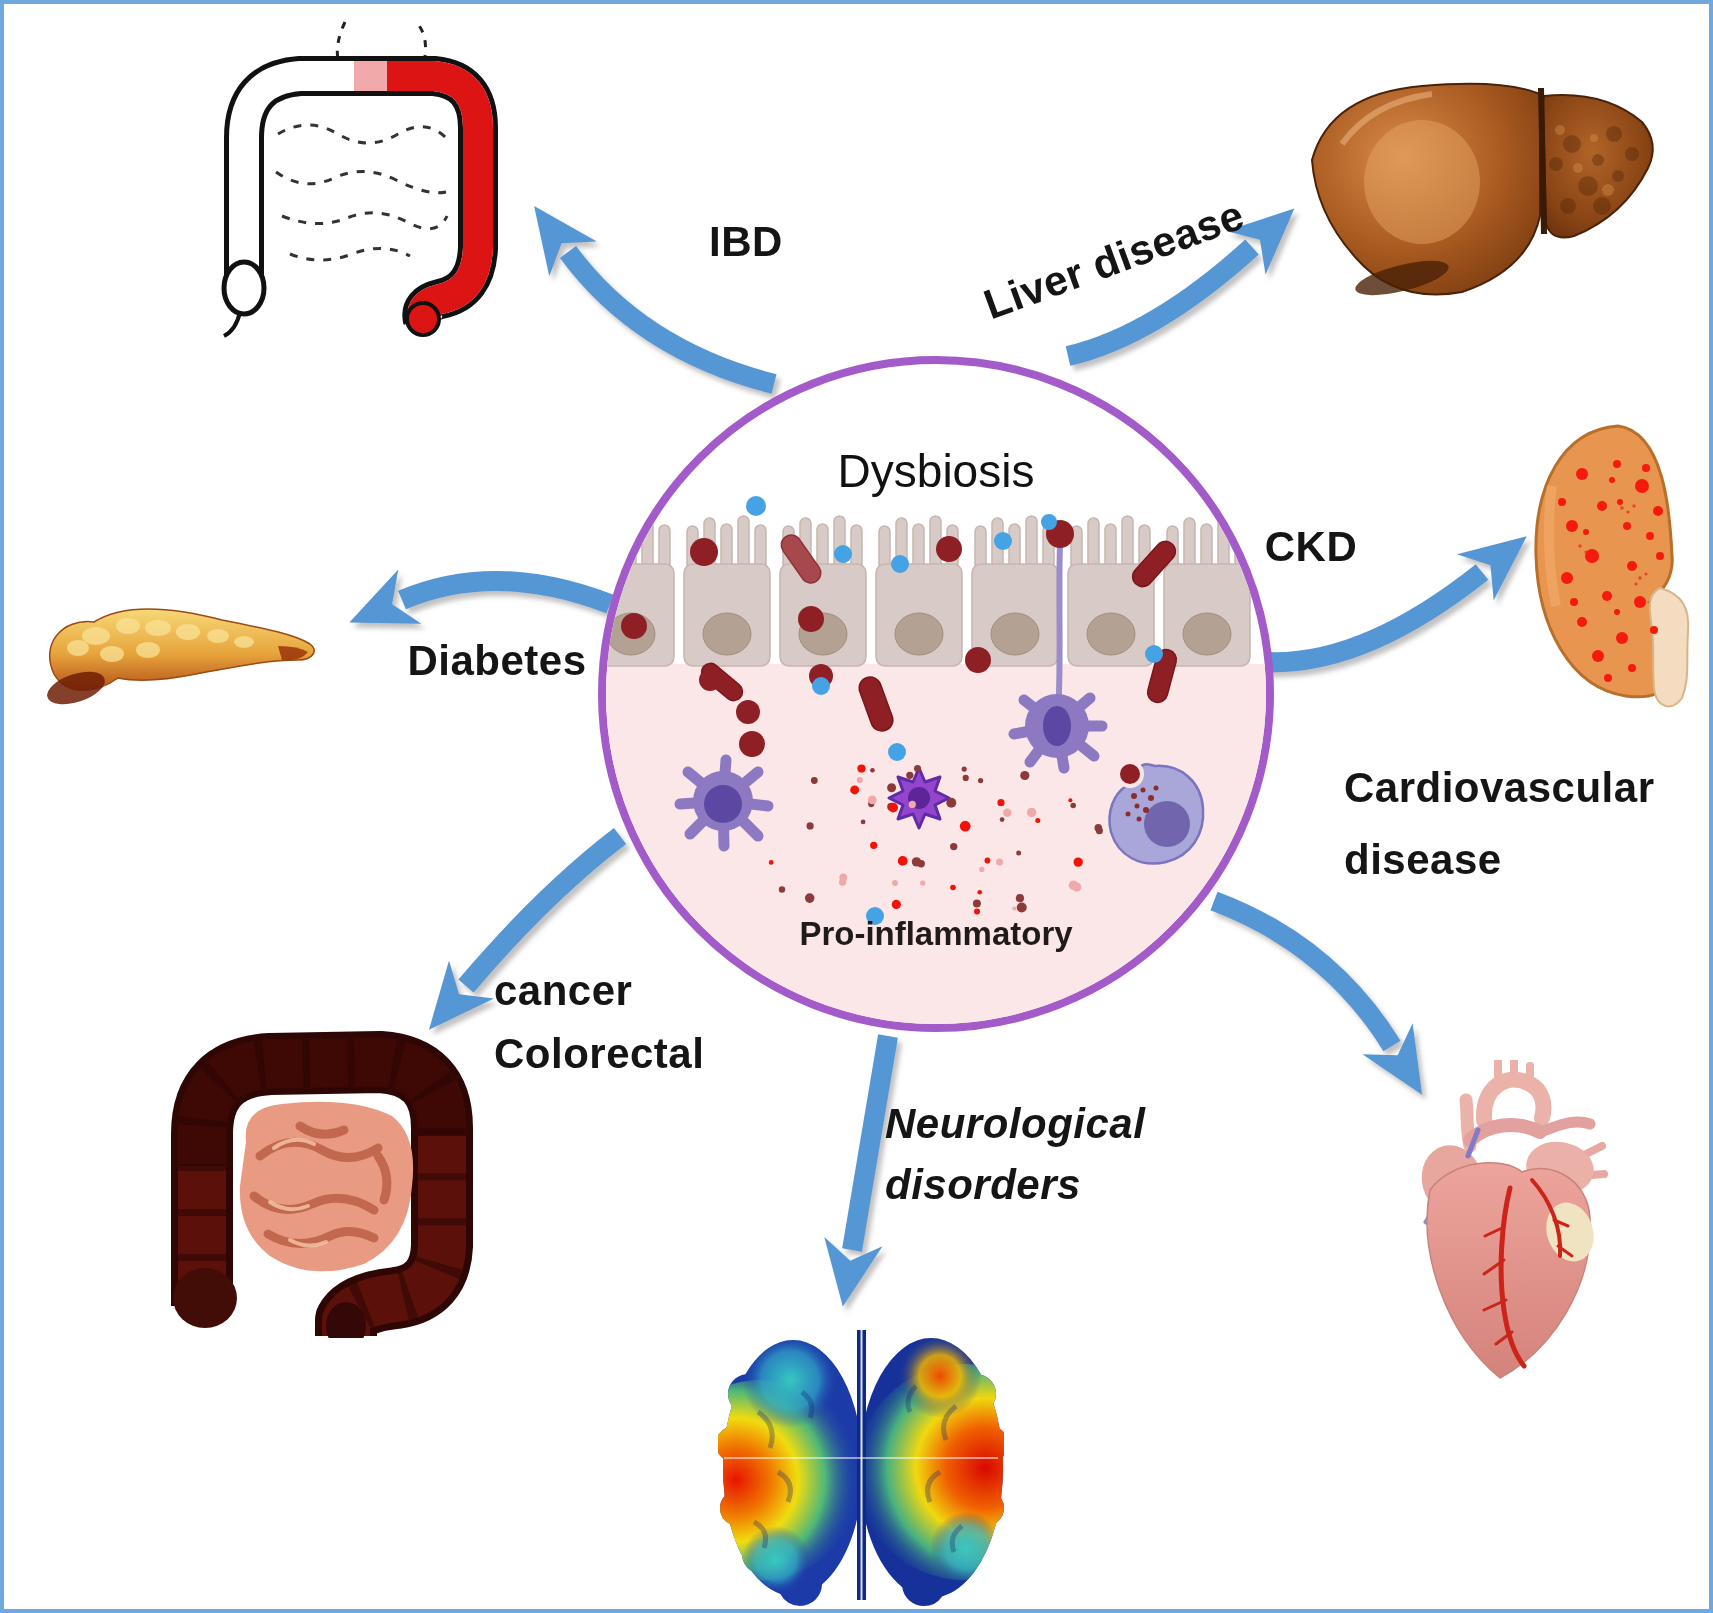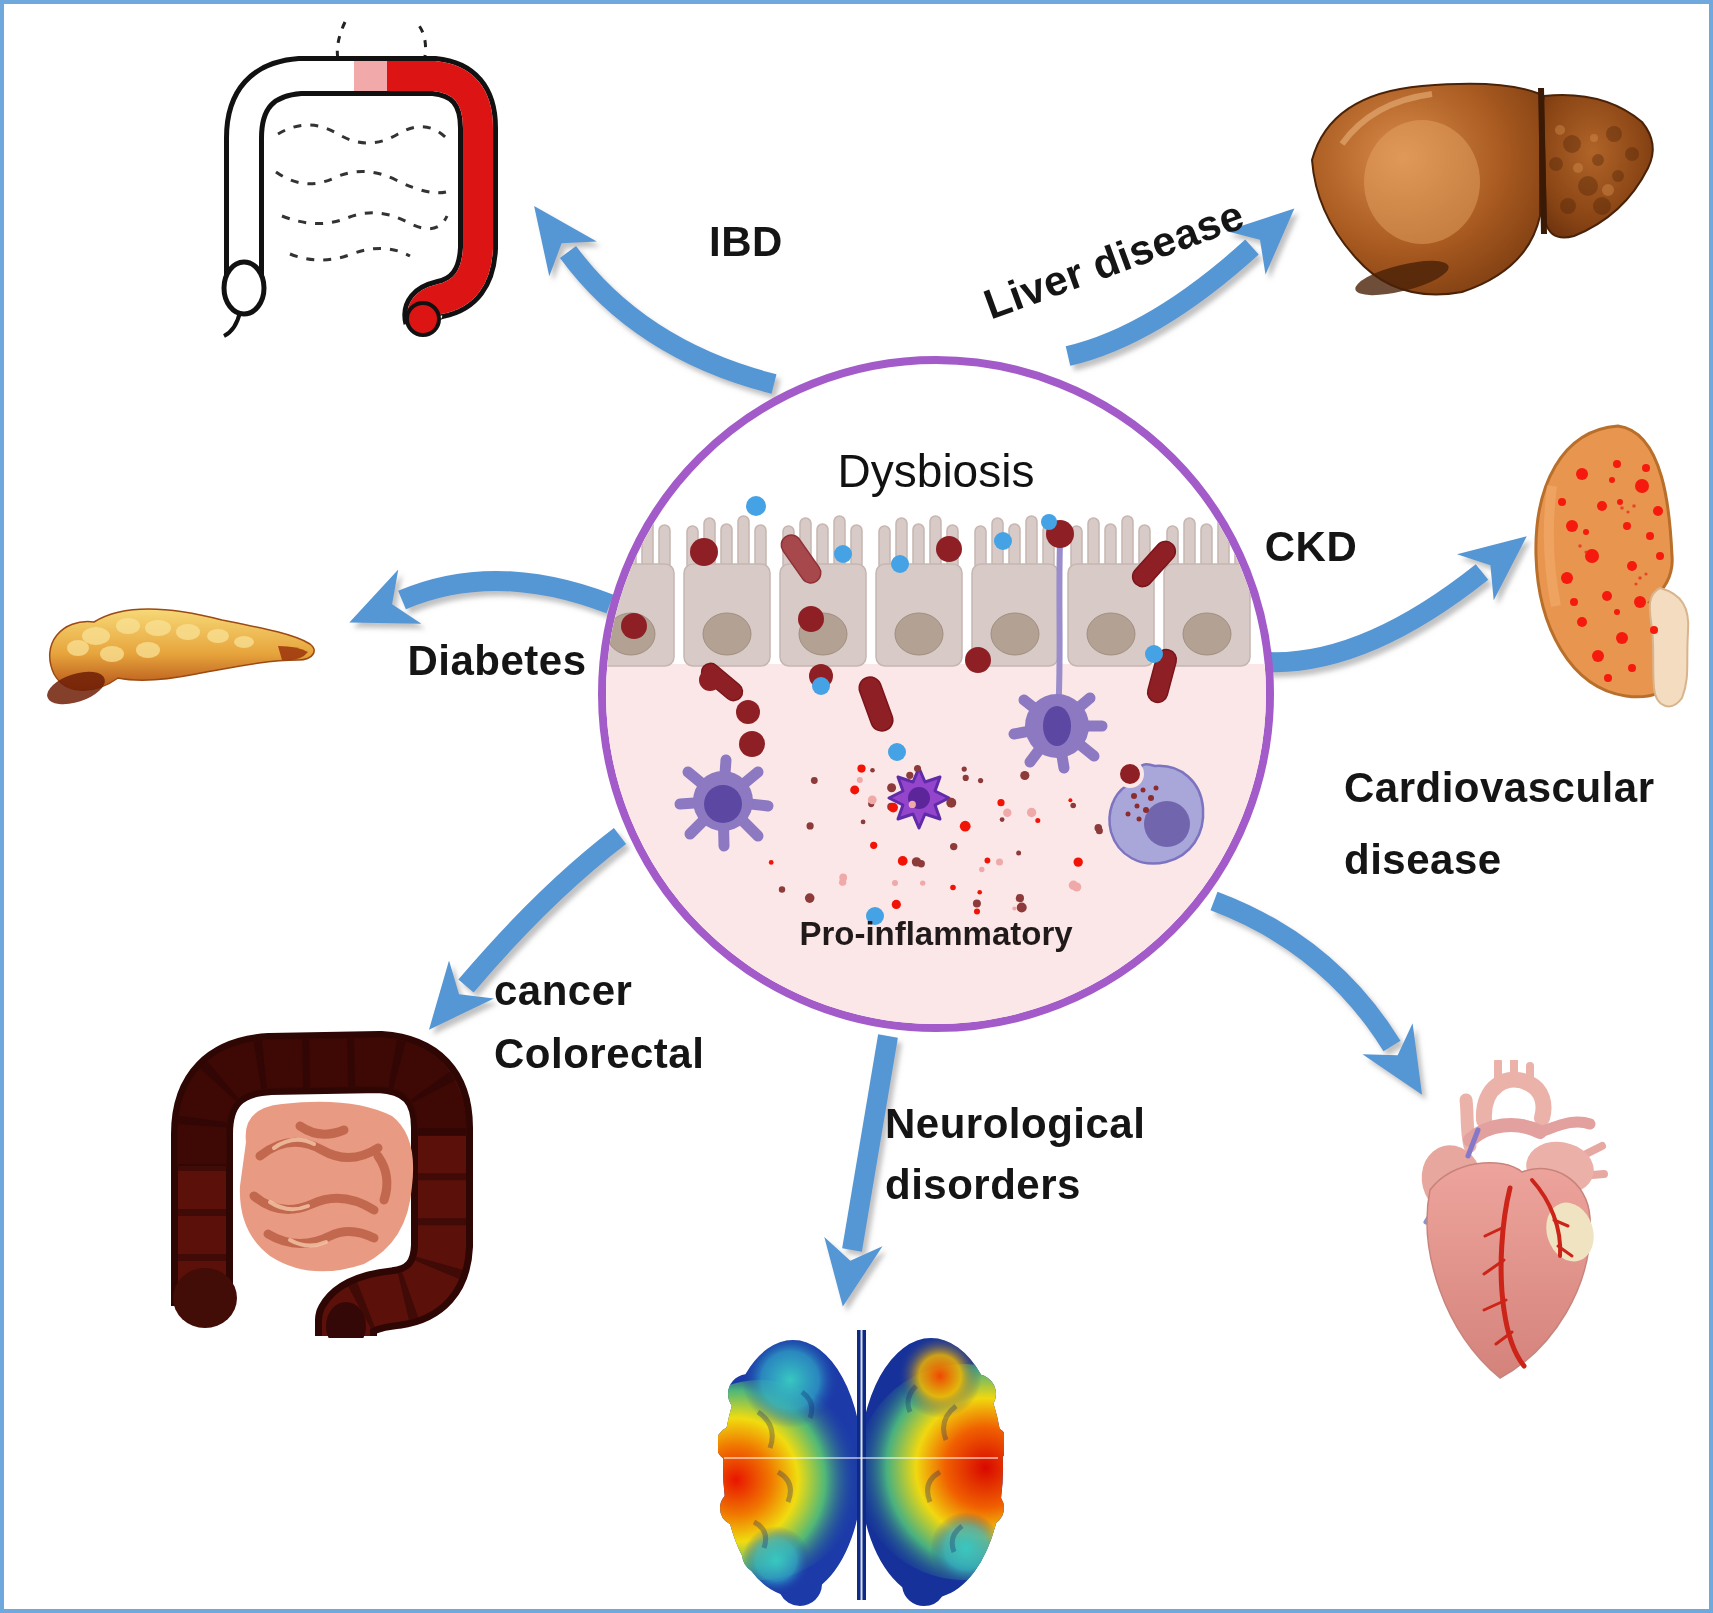--- a/index.html
+++ b/index.html
@@ -513,21 +513,21 @@
 
   <div class="lbl center-text" style="left:972px;top:232px;width:276px;transform:rotate(-20deg);">Liver disease</div>
 
   <div class="lbl center-text" style="left:1237px;top:519px;width:140px;">CKD</div>
 
   <div class="lbl" style="left:1340px;top:748px;line-height:1.72;">
     <span class="ln">Cardiovascular</span>
     <span class="ln">disease</span>
   </div>
 
-  <div class="lbl" style="left:881px;top:1090px;line-height:1.45;">
+  <div class="lbl" style="left:881px;top:1090px;line-height:1.45;font-style:italic;">
     <span class="ln">Neurological</span>
     <span class="ln">disorders</span>
   </div>
 
   <div class="lbl" style="left:490px;top:955px;line-height:1.5;">
     <span class="ln">cancer</span>
     <span class="ln">Colorectal</span>
   </div>
 
   <div class="lbl center-text" style="left:388px;top:633px;width:210px;">Diabetes</div>

